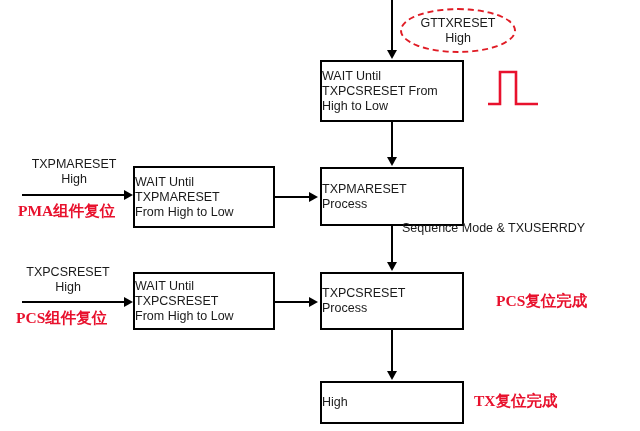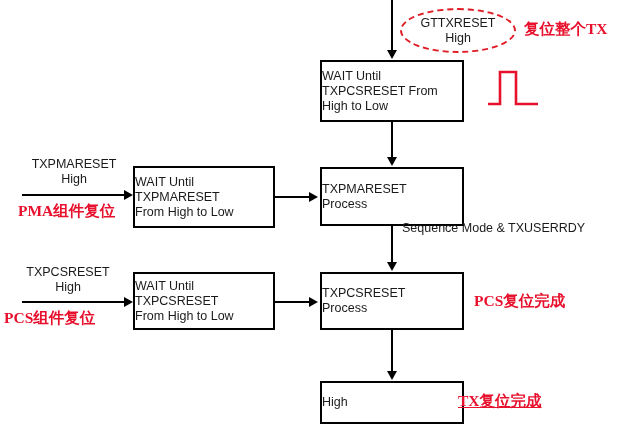--- a/index.html
+++ b/index.html
@@ -91,21 +91,20 @@
 <div id="canvas">
 
   <div class="vline" style="left:391px;top:0px;height:52px;"></div>
   <div class="arrow-down" style="left:387px;top:50px;"></div>
 
   <div class="ellipse" style="left:400px;top:8px;width:116px;height:45px;">
     <span class="ln">GTTXRESET</span>
     <span class="ln">High</span>
   </div>
 
-  <div class="red" style="left:524px;top:20px;">复位整个TX</div>
 
   <svg class="pulse" style="left:486px;top:66px;" width="56" height="44" viewBox="0 0 56 44">
     <polyline points="2,38 14,38 14,6 30,6 30,38 52,38" fill="none" stroke="#e8112d" stroke-width="2.6" stroke-linejoin="miter" stroke-linecap="butt"></polyline>
   </svg>
 
   <div class="box" style="left:320px;top:60px;width:144px;height:62px;">
     <span class="ln">WAIT Until</span>
     <span class="ln">TXPCSRESET From</span>
     <span class="ln">High to Low</span>
   </div>
@@ -135,40 +134,40 @@
 
 
   <div class="vline" style="left:391px;top:226px;height:37px;"></div>
   <div class="arrow-down" style="left:387px;top:262px;"></div>
   <div class="lbl" style="left:402px;top:221px;text-align:right;">Sequence Mode &amp; TXUSERRDY</div>
 
   <div class="lbl center" style="left:12px;top:265px;width:112px;">TXPCSRESET</div>
   <div class="lbl center" style="left:12px;top:280px;width:112px;">High</div>
   <div class="hline" style="left:22px;top:301px;width:104px;"></div>
   <div class="arrow-right" style="left:124px;top:297px;"></div>
-  <div class="red" style="left:4px;top:309px;">PCS组件复位</div>
+  <div class="red" style="left:16px;top:309px;">PCS组件复位</div>
 
   <div class="box" style="left:133px;top:272px;width:142px;height:58px;">
     <span class="ln">WAIT Until</span>
     <span class="ln">TXPCSRESET</span>
     <span class="ln">From High to Low</span>
   </div>
 
   <div class="hline" style="left:275px;top:301px;width:36px;"></div>
   <div class="arrow-right" style="left:309px;top:297px;"></div>
 
   <div class="box" style="left:320px;top:272px;width:144px;height:58px;">
     <span class="ln">TXPCSRESET</span>
     <span class="ln">Process</span>
   </div>
 
-  <div class="red" style="left:474px;top:292px;">PCS复位完成</div>
+  <div class="red" style="left:496px;top:292px;">PCS复位完成</div>
 
   <div class="vline" style="left:391px;top:330px;height:43px;"></div>
   <div class="arrow-down" style="left:387px;top:371px;"></div>
 
   <div class="box" style="left:320px;top:381px;width:144px;height:43px;">
     <span class="ln">High</span>
   </div>
 
-  <div class="red" style="left:458px;top:392px;text-decoration:underline;">TX复位完成</div>
+  <div class="red" style="left:474px;top:392px;">TX复位完成</div>
 
 </div>
 
 </body></html>

